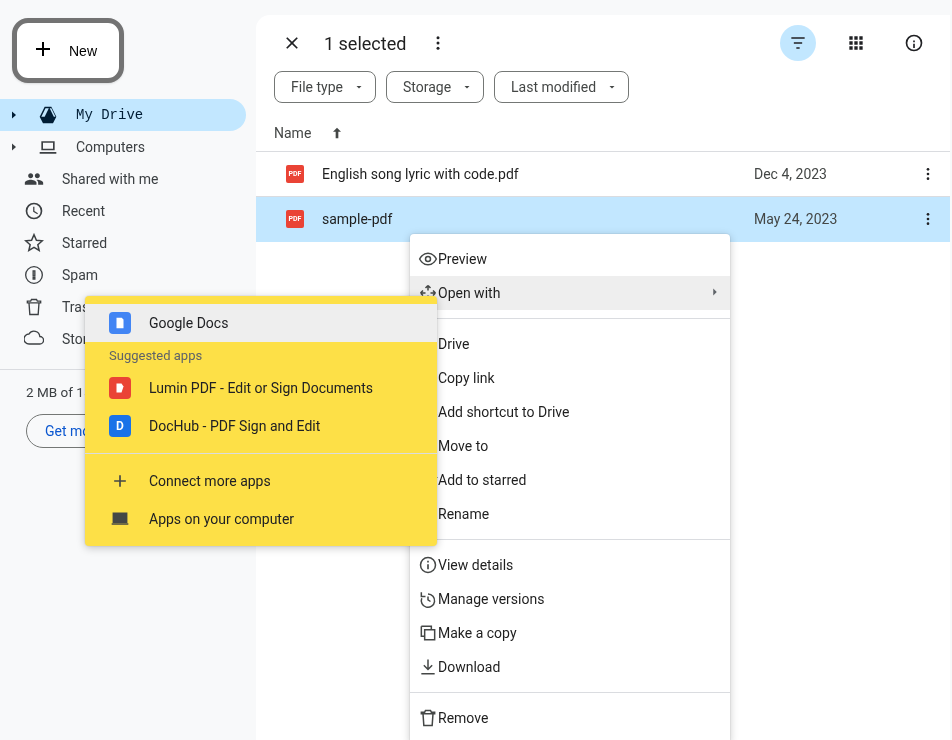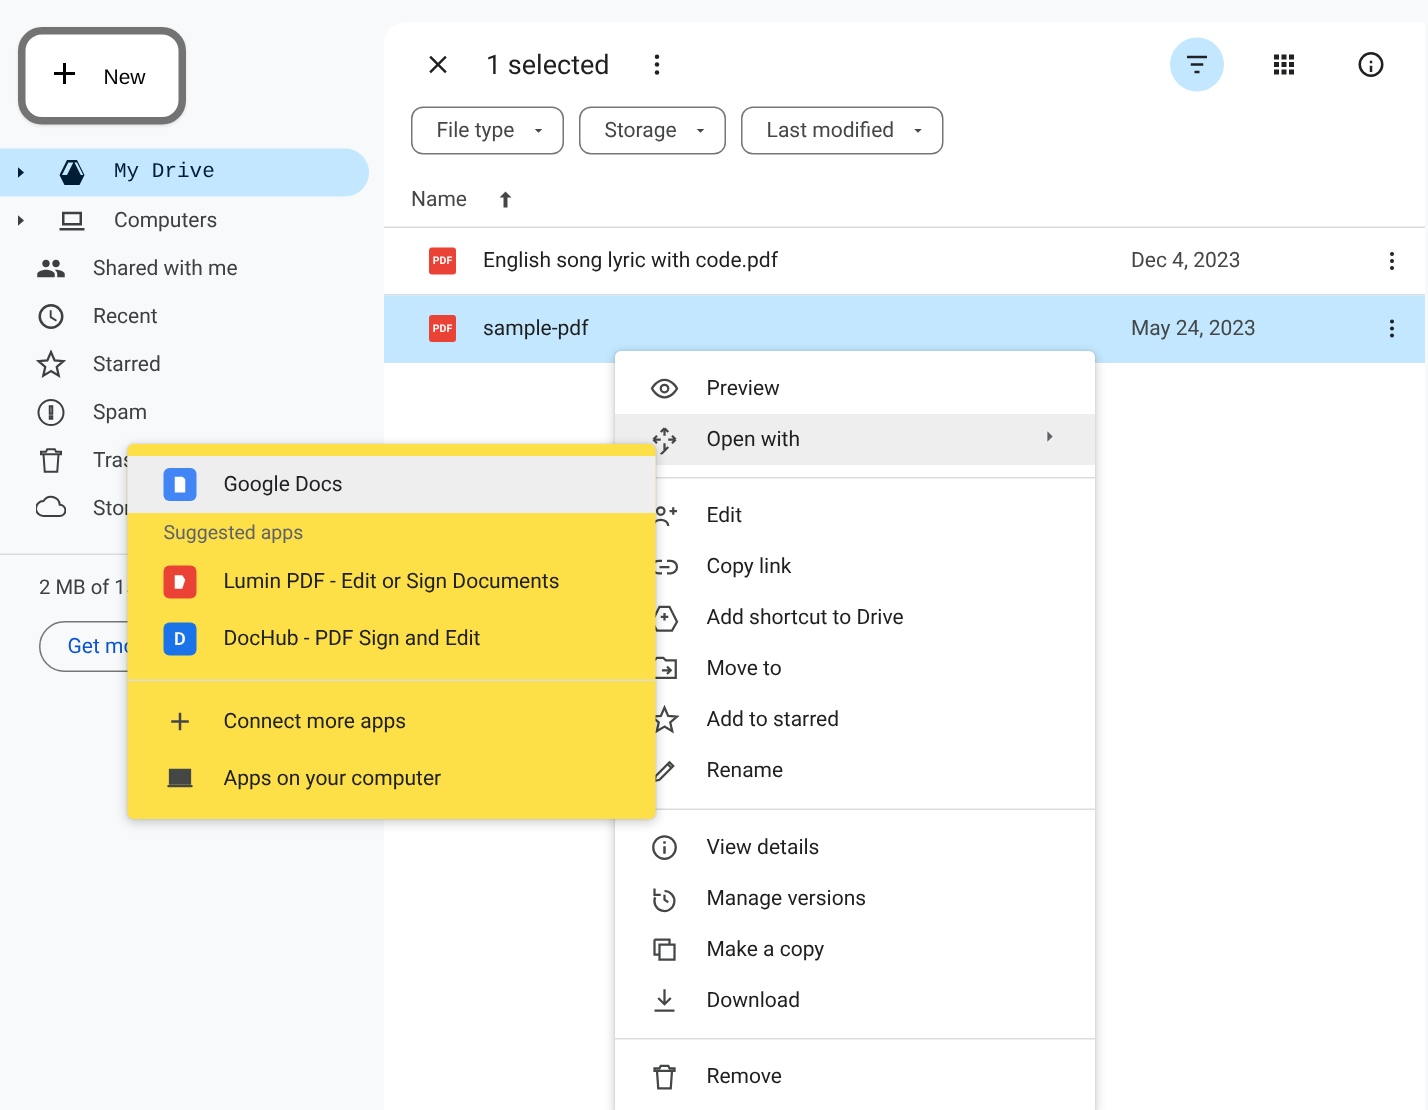--- a/index.html
+++ b/index.html
@@ -146,22 +146,21 @@
   width: 320px;
   background: #fff;
   border-radius: 4px;
   box-shadow: 0 2px 8px rgba(0,0,0,.22), 0 0 0 1px rgba(0,0,0,.04);
   padding: 8px 0;
   z-index: 100;
 }
 .menu-item {
   display: flex;
   align-items: center;
-  gap: 18px;
-  padding: 7px 23px;
+  padding: 7px 8px;
   font-size: 14px;
   color: #1f1f1f;
   cursor: pointer;
 }
 .menu-item:hover, .menu-item.highlight { background: #eeeeee; }
 .menu-item .mi-icon { width: 20px; height: 20px; display:flex; align-items:center; justify-content:center; color:#444746; }
 .menu-item .mi-label { flex: 1; }
 .menu-item .mi-arrow { color:#5f6368; }
 .menu-sep { height: 1px; background: #dadce0; margin: 8px 0; }
 .submenu {
@@ -399,21 +398,21 @@
           <path d="M9 6l6 6-6 6z"></path>
         </svg></span>
   </div>
   <div class="menu-sep"></div>
   <div class="menu-item">
     <span class="mi-icon">
         <svg viewBox="0 0 24 24">
           <path fill="none" stroke="currentColor" stroke-width="1.8" d="M9 11a3 3 0 100-6 3 3 0 000 6zM3 20c0-3 3-5 6-5s6 2 6 5M16 8h6M19 5v6"></path>
         </svg>
       </span>
-    <span class="mi-label">Edit</span>
+    <span class="mi-label">Drive</span>
   </div>
   <div class="menu-item">
     <span class="mi-icon">
         <svg viewBox="0 0 24 24">
           <path fill="none" stroke="currentColor" stroke-width="1.8" d="M10 7H7a5 5 0 000 10h3M14 7h3a5 5 0 010 10h-3M8 12h8"></path>
         </svg>
       </span>
     <span class="mi-label">Copy link</span>
   </div>
   <div class="menu-item">

